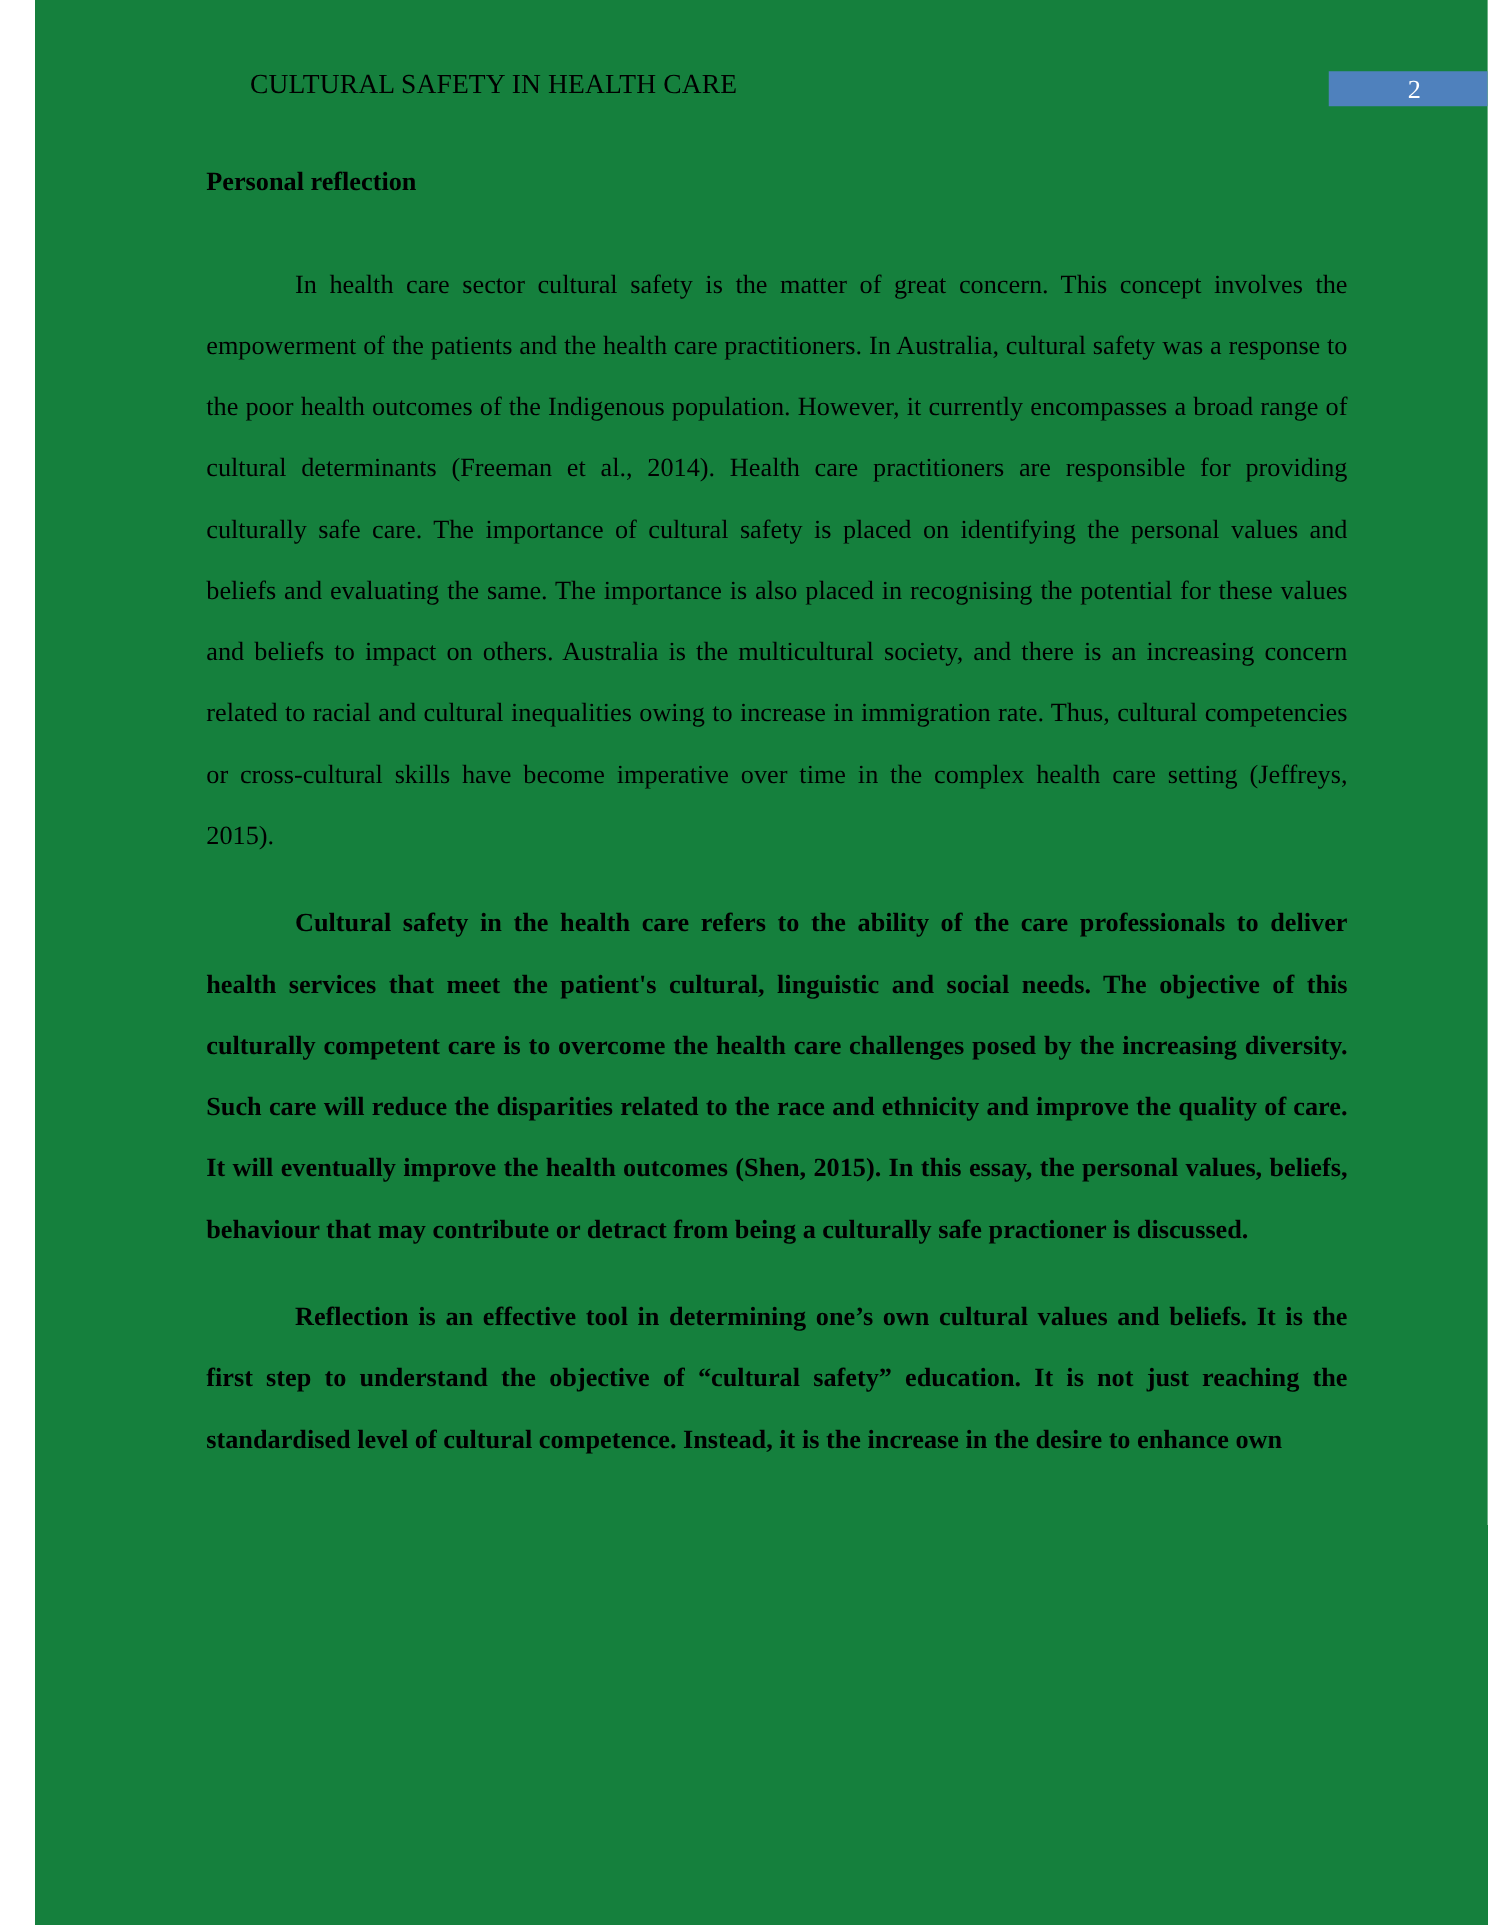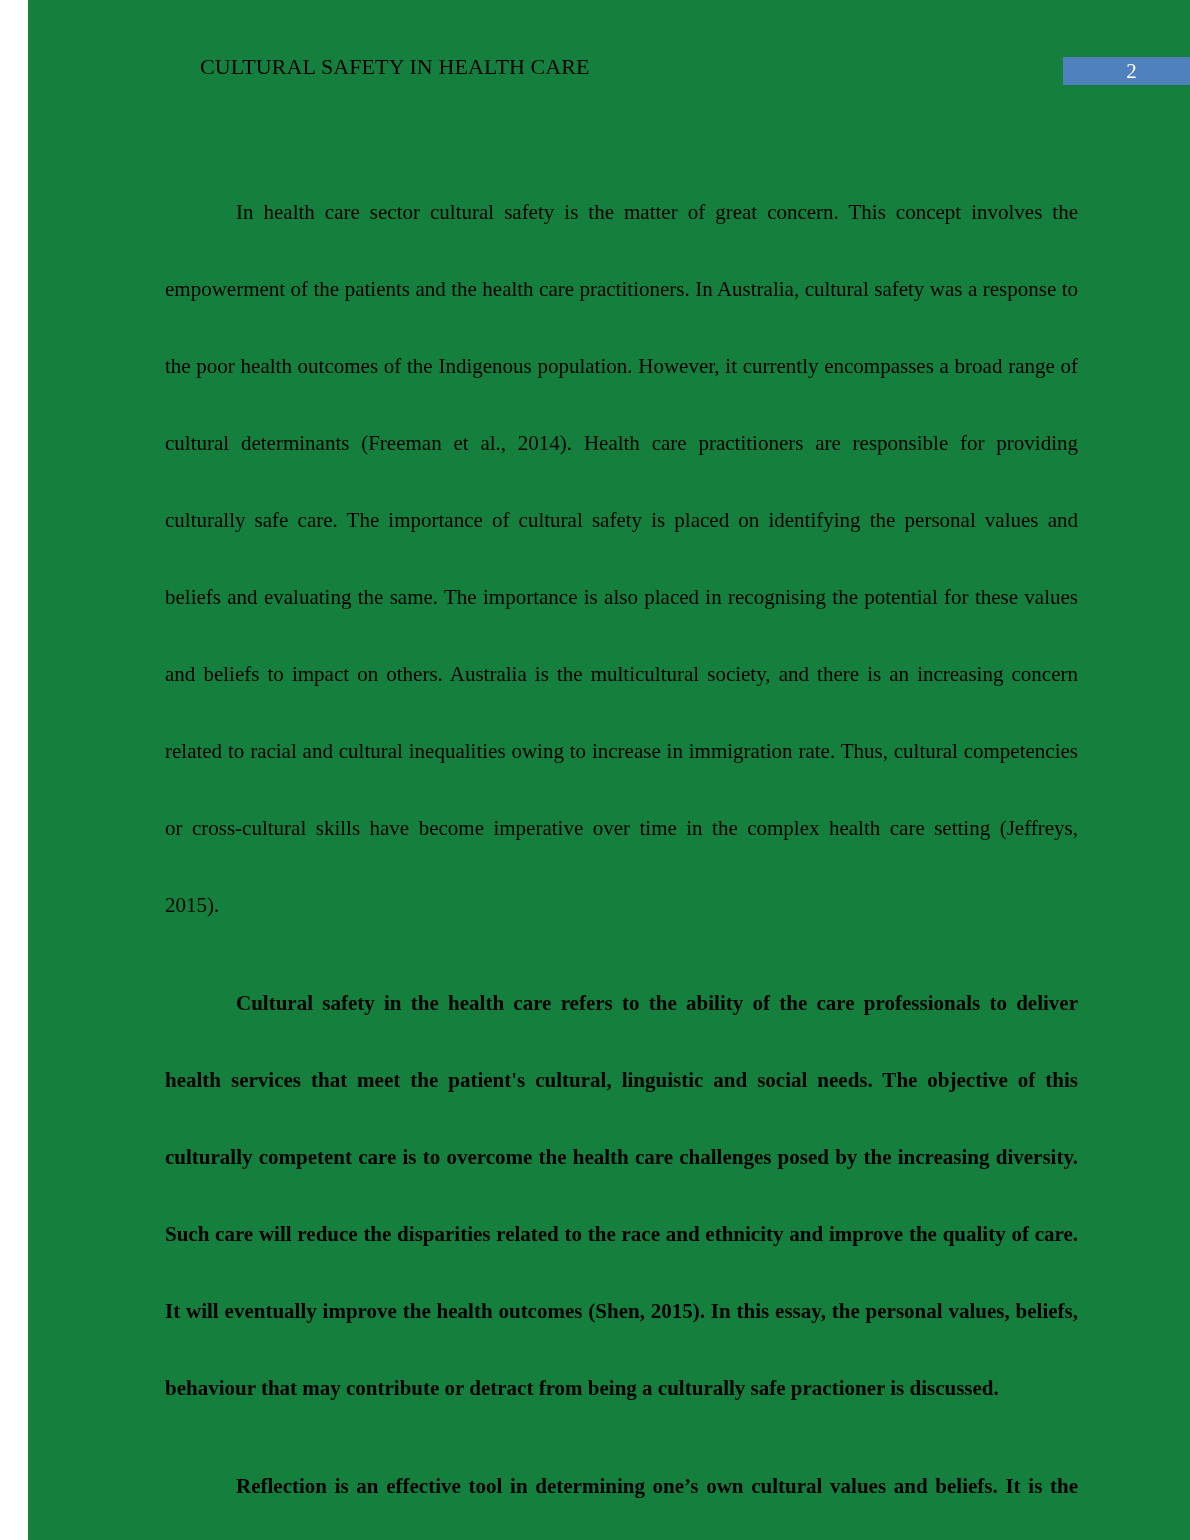--- a/index.html
+++ b/index.html
@@ -69,21 +69,21 @@
   }
   .section-heading {
     font-size: 21px;
     font-weight: bold;
     line-height: 29px;
     margin: 0 0 0 0;
     text-align: left;
   }
   .para {
     font-size: 21px;
-    line-height: 77px;
+    line-height: 49px;
     text-align: justify;
     text-justify: inter-word;
     text-indent: 71px;
     margin: 0;
     hyphens: none;
   }
   .para.first-para {
     margin-top: 43px;
   }
   .para + .para {
@@ -98,20 +98,21 @@
 
   <div class="page-header">
     <div class="header-title">CULTURAL SAFETY IN HEALTH CARE</div>
     <div class="page-number-box">
       <div class="page-number">2</div>
     </div>
   </div>
 
   <div class="body-block">
 
+    <h2 class="section-heading">Personal reflection</h2>
 
     <p class="para first-para">In health care sector cultural safety is the matter of great concern. This concept involves the empowerment of the patients and the health care practitioners. In Australia, cultural safety was a response to the poor health outcomes of the Indigenous population. However, it currently encompasses a broad range of cultural determinants (Freeman et al., 2014). Health care practitioners are responsible for providing culturally safe care. The importance of cultural safety is placed on identifying the personal values and beliefs and evaluating the same. The importance is also placed in recognising the potential for these values and beliefs to impact on others. Australia is the multicultural society, and there is an increasing concern related to racial and cultural inequalities owing to increase in immigration rate. Thus, cultural competencies or cross-cultural skills have become imperative over time in the complex health care setting (Jeffreys, 2015).</p>
 
     <p class="para">Cultural safety in the health care refers to the ability of the care professionals to deliver health services that meet the patient's cultural, linguistic and social needs. The objective of this culturally competent care is to overcome the health care challenges posed by the increasing diversity. Such care will reduce the disparities related to the race and ethnicity and improve the quality of care. It will eventually improve the health outcomes (Shen, 2015). In this essay, the personal values, beliefs, behaviour that may contribute or detract from being a culturally safe practioner is discussed.</p>
 
     <p class="para">Reflection is an effective tool in determining one’s own cultural values and beliefs. It is the first step to understand the objective of “cultural safety” education. It is not just reaching the standardised level of cultural competence.  Instead, it is the increase in the desire to enhance own</p>
 
   </div>
 
 </div>

